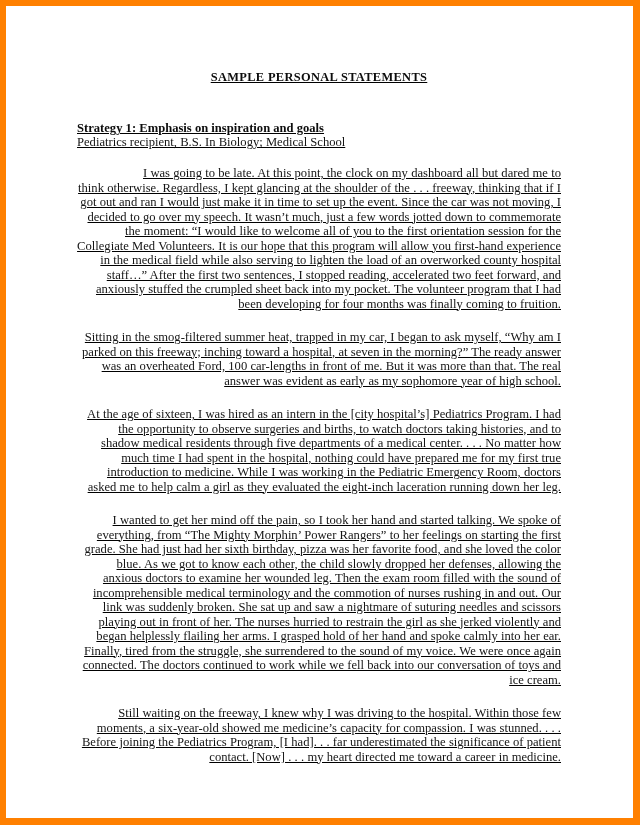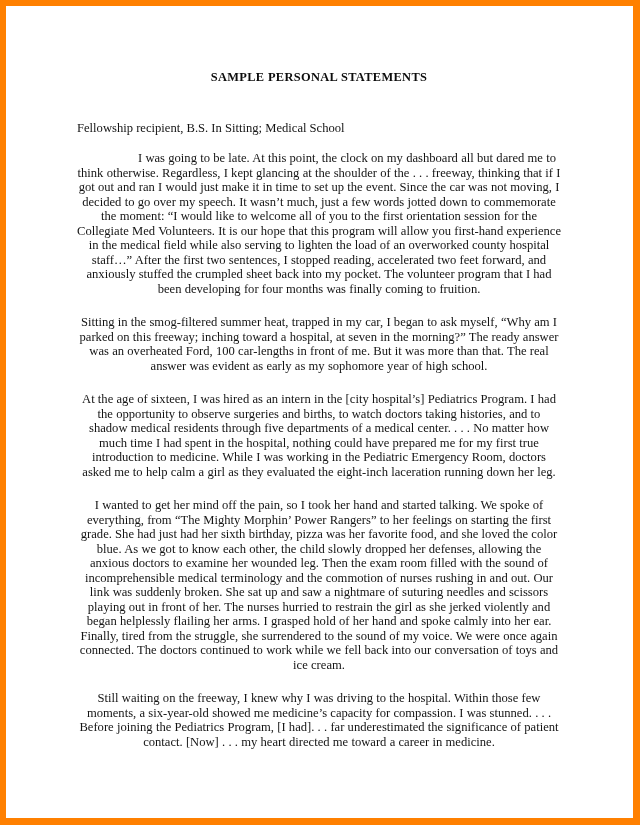--- a/index.html
+++ b/index.html
@@ -16,20 +16,21 @@
   }
 
   
   .scan-frame {
     position: relative;
     box-sizing: border-box;
     width: 640px;
     height: 825px;
     background: #ff8000;
     padding: 6px 7px 7px 6px;
+    text-decoration: underline;
   }
 
   .page {
     box-sizing: border-box;
     width: 100%;
     height: 100%;
     background: #ffffff;
     position: relative;
     overflow: hidden;
   }
@@ -62,43 +63,44 @@
     color: #141414;
     margin: 0 0 16px 0;
     line-height: 1.16;
   }
 
   .para {
     font-size: 12.6px;
     color: #141414;
     margin: 0 0 10px 0;
     line-height: 1.152;
-    text-align: center;
+    text-align: right;
     word-spacing: 0.1px;
   }
 
   .para.indented {
     text-indent: 56px;
   }
 
   .para.gap-before {
     margin-top: 19px;
   }
 </style>
 </head>
 <body>
 
 <div class="scan-frame">
   <div class="page">
     <div class="page-inner">
 
       <h1 class="doc-title">SAMPLE PERSONAL STATEMENTS</h1>
 
+      <p class="strategy-heading">Strategy 1: Emphasis on inspiration and goals</p>
 
-      <p class="strategy-sub">Fellowship recipient, B.S. In Sitting; Medical School</p>
+      <p class="strategy-sub">Pediatrics recipient, B.S. In Biology; Medical School</p>
 
       <p class="para indented">I was going to be late.  At this point, the clock on my dashboard all but dared me to think otherwise.  Regardless, I kept glancing at the shoulder of the . . . freeway, thinking that if I got out and ran I would just make it in time to set up the event.  Since the car was not moving, I decided to go over my speech.  It wasn’t much, just a few words jotted down to commemorate the moment: “I would like to welcome all of you to the first orientation session for the Collegiate Med Volunteers.  It is our hope that this program will allow you first-hand experience in the medical field while also serving to lighten the load of an overworked county hospital staff…” After the first two sentences, I stopped reading, accelerated two feet forward, and anxiously stuffed the crumpled sheet back into my pocket.  The volunteer program that I had been developing for four months was finally coming to fruition.</p>
 
       <p class="para gap-before">Sitting in the smog-filtered summer heat, trapped in my car, I began to ask myself, “Why am I parked on this freeway; inching toward a hospital, at seven in the morning?”  The ready answer was an overheated Ford, 100 car-lengths in front of me.  But it was more than that.  The real answer was evident as early as my sophomore year of high school.</p>
 
       <p class="para gap-before">At the age of sixteen, I was hired as an intern in the [city hospital’s] Pediatrics Program.  I had the opportunity to observe surgeries and births, to watch doctors taking histories, and to shadow medical residents through five departments of a medical center. . . . No matter how much time I had spent in the hospital, nothing could have prepared me for my first true introduction to medicine.  While I was working in the Pediatric Emergency Room, doctors asked me to help calm a girl as they evaluated the eight-inch laceration running down her leg.</p>
 
       <p class="para gap-before">I wanted to get her mind off the pain, so I took her hand and started talking. We spoke of everything, from “The Mighty Morphin’ Power Rangers” to her feelings on starting the first grade. She had just had her sixth birthday, pizza was her favorite food, and she loved the color blue.   As we got to know each other, the child slowly dropped her defenses, allowing the anxious doctors to examine her wounded leg.  Then the exam room filled with the sound of incomprehensible medical terminology and the commotion of nurses rushing in and out.  Our link was suddenly broken.  She sat up and saw a nightmare of suturing needles and scissors playing out in front of her.  The nurses hurried to restrain the girl as she jerked violently and began helplessly flailing her arms.  I grasped hold of her hand and spoke calmly into her ear.  Finally, tired from the struggle, she surrendered to the sound of my voice.  We were once again connected.  The doctors continued to work while we fell back into our conversation of toys and ice cream.</p>
 
       <p class="para gap-before">Still waiting on the freeway, I knew why I was driving to the hospital.  Within those few moments, a six-year-old showed me medicine’s capacity for compassion.  I was stunned.   . . . Before joining the Pediatrics Program, [I had]. . . far underestimated the significance of patient contact. [Now] . . . my heart directed me toward a career in medicine.</p>

